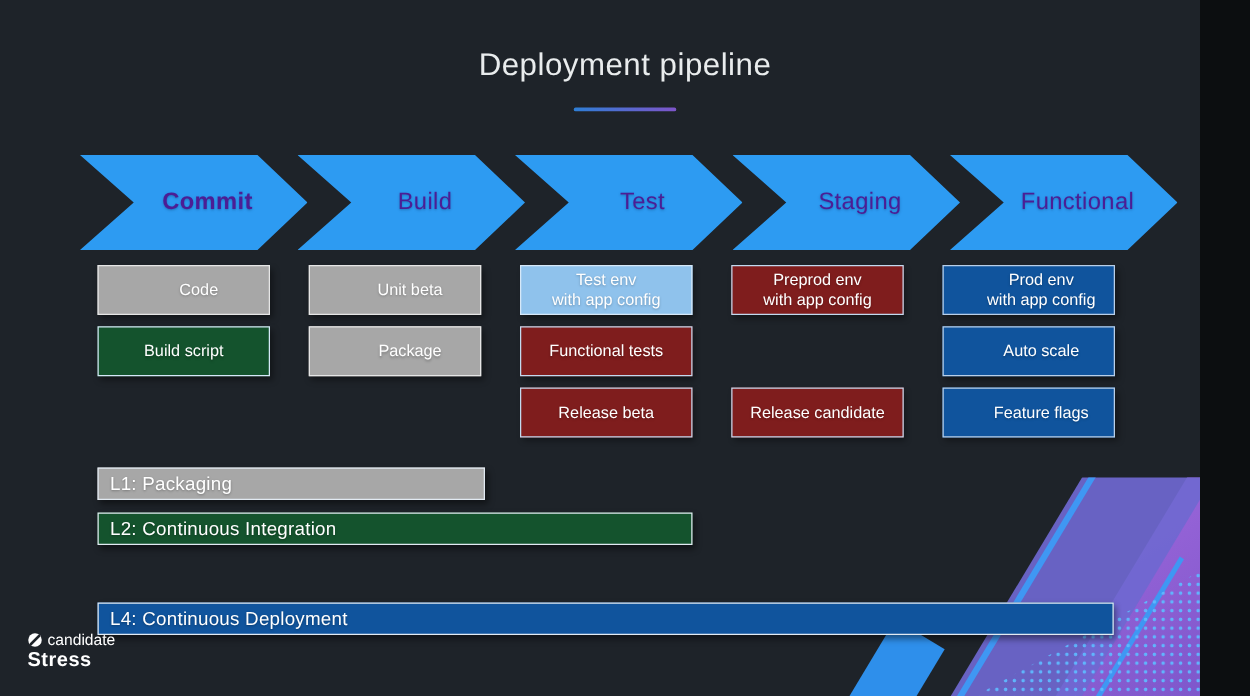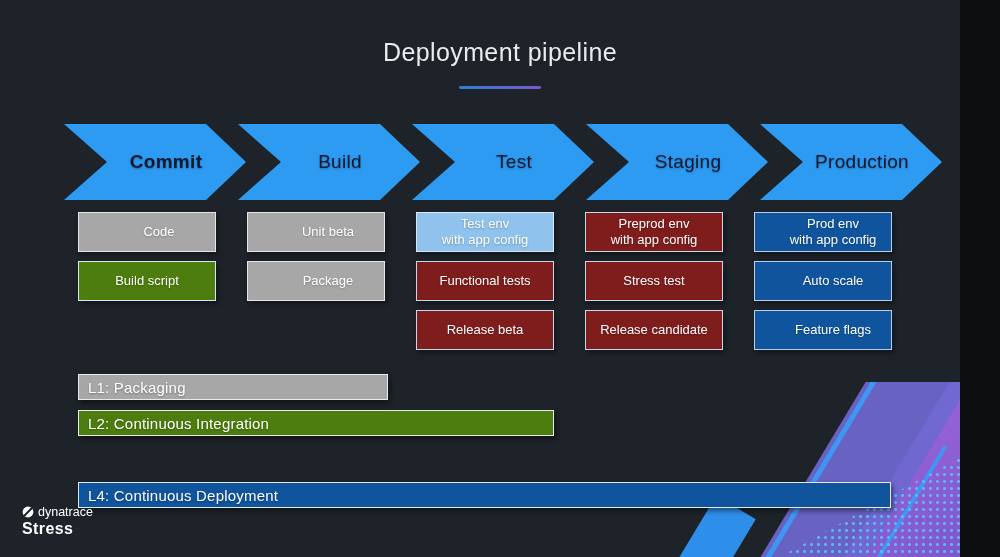--- a/index.html
+++ b/index.html
@@ -21,35 +21,35 @@
   }
   
   .arrow{
     position:absolute;top:124px;width:182px;height:76px;
     background:#2d9bf2;
     clip-path:polygon(0 0,142px 0,182px 38px,142px 76px,0 76px,43px 38px);
     display:flex;align-items:center;justify-content:center;
     filter:drop-shadow(2px 3px 3px rgba(0,0,0,.45));
   }
   .arrow-label{
-    color:#0f172a;font-size:19px;font-weight:400;letter-spacing:.3px;
+    color:#4c1d95;font-size:19px;font-weight:400;letter-spacing:.3px;
     padding-left:22px;text-shadow:0 1px 2px rgba(0,40,80,.35);
   }
   .arrow-label.bold{font-weight:700;}
   
   .box{
     position:absolute;width:138px;height:40px;box-sizing:border-box;
     display:flex;flex-direction:column;align-items:center;justify-content:center;
     color:#fff;font-size:13px;line-height:16px;text-align:center;
     border:1px solid #d8e4f0;
     box-shadow:2px 3px 5px rgba(0,0,0,.4);
     text-shadow:0 1px 2px rgba(0,0,0,.25);
   }
   .gray{background:#a7a7a7;border-color:#e6e6e6;padding-left:24px;}
-  .lightblue{background:#4d7c0f;border-color:#d6e8f8;}
+  .lightblue{background:#14532d;border-color:#d6e8f8;}
   .lighterblue{background:#8fc2ec;border-color:#d6e8f8;}
   .midblue{background:#7f1d1d;border-color:#c2daf0;}
   .darkblue{background:#10549d;border-color:#b9cfe8;padding-left:20px;}
   
   .bar{
     position:absolute;left:78px;height:26px;box-sizing:border-box;z-index:3;
     display:flex;align-items:center;padding-left:9px;
     color:#fff;font-size:15px;letter-spacing:.2px;
     border:1px solid #e2eaf2;
     box-shadow:2px 3px 5px rgba(0,0,0,.45);
@@ -94,41 +94,40 @@
   <div class="arrow" style="left:238px">
     <span class="arrow-label">Build</span>
   </div>
   <div class="arrow" style="left:412px">
     <span class="arrow-label">Test</span>
   </div>
   <div class="arrow" style="left:586px">
     <span class="arrow-label">Staging</span>
   </div>
   <div class="arrow" style="left:760px">
-    <span class="arrow-label">Production</span>
+    <span class="arrow-label">Functional</span>
   </div>
 
   <div class="box gray" style="left:78px;top:212px">Code</div>
   <div class="box lightblue" style="left:78px;top:261px">Build script</div>
 
   <div class="box gray" style="left:247px;top:212px">Unit beta</div>
   <div class="box gray" style="left:247px;top:261px">Package</div>
 
   <div class="box lighterblue" style="left:416px;top:212px">
     <span>Test env</span>
     <span>with app config</span>
   </div>
   <div class="box midblue" style="left:416px;top:261px">Functional tests</div>
   <div class="box midblue" style="left:416px;top:310px">Release beta</div>
 
   <div class="box midblue" style="left:585px;top:212px">
     <span>Preprod env</span>
     <span>with app config</span>
   </div>
-  <div class="box midblue" style="left:585px;top:261px">Stress test</div>
   <div class="box midblue" style="left:585px;top:310px">Release candidate</div>
 
   <div class="box darkblue" style="left:754px;top:212px">
     <span>Prod env</span>
     <span>with app config</span>
   </div>
   <div class="box darkblue" style="left:754px;top:261px">Auto scale</div>
   <div class="box darkblue" style="left:754px;top:310px">Feature flags</div>
 
   <div class="bar gray" style="top: 374px; width: 310px;">L1: Packaging</div>
@@ -145,18 +144,18 @@
   </div>
 
   <div class="footer">
     <div class="brand-row">
       <span style="display:inline-flex">
         <svg width="12" height="12" viewBox="0 0 12 12">
           <circle cx="6" cy="6" r="5.4" fill="#ffffff"></circle>
           <path d="M2.8 9.2 L9.2 2.8" stroke="#1e2329" stroke-width="2" stroke-linecap="round"></path>
         </svg>
       </span>
-      <span>dynatrace</span>
+      <span>candidate</span>
     </div>
     <div class="event">Stress</div>
   </div>
 
 </div>
 
 </body></html>

